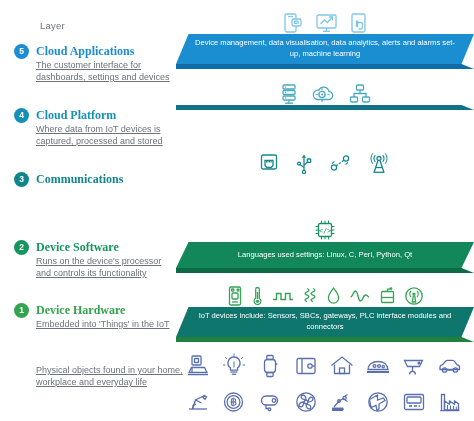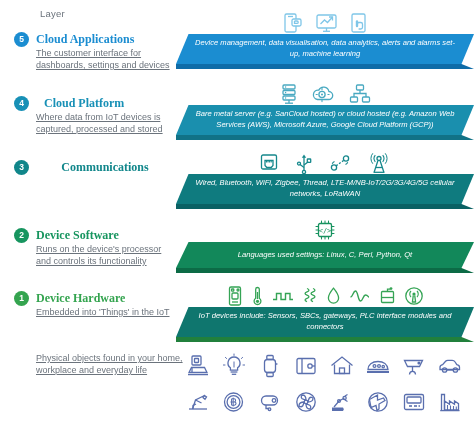--- a/index.html
+++ b/index.html
@@ -7,21 +7,21 @@
     width:474px;height:421px;
     background:#ffffff;
     font-family:"Liberation Sans", sans-serif;
     color:#5b6670;
     overflow:hidden;
     position:relative;
   }
   .diagram{position:relative;width:474px;height:421px;}
 
   
-  .left-col{position:absolute;left:0;top:0;width:176px;height:340px;}
+  .left-col{position:absolute;left:0;top:12px;width:176px;height:340px;}
   .layer-header{
     position:absolute;left:40px;top:8px;
     font-size:9.5px;color:#6b737c;letter-spacing:.2px;
   }
   .row-desc{position:absolute;left:14px;width:160px;}
   .badge{
     position:absolute;left:0;top:0;
     width:15px;height:15px;border-radius:50%;
     color:#fff;font-size:8.5px;font-weight:bold;
     display:flex;align-items:center;justify-content:center;
@@ -35,21 +35,21 @@
   .stack{position:absolute;left:176px;top:0;width:298px;height:421px;}
 
   .layer-block{position:absolute;left:0;width:298px;}
   .icon-row{
     display:flex;align-items:flex-end;justify-content:center;
     gap:12px;height:30px;
   }
   .icon-row svg{display:block;}
 
   
-  .slab{position:relative;width:298px;font-style:italic;}
+  .slab{position:relative;width:298px;}
   .slab-top{
     position:relative;
     height:var(--h,30px);
     display:flex;align-items:center;justify-content:center;
     text-align:center;
     color:#ffffff;
     font-size:7.6px;line-height:1.4;
     clip-path:polygon(4.2% 0, 100% 0, 95.8% 100%, 0% 100%);
   }
   .slab-front{
@@ -76,29 +76,29 @@
       <div class="badge" style="background:#1b8dd1;">5</div>
       <div class="desc-text">
         <div class="desc-title" style="color:#1b8dd1;">Cloud Applications</div>
         <div class="desc-body">The customer interface for dashboards, settings and devices</div>
       </div>
     </div>
 
     <div class="row-desc" style="top:96px;">
       <div class="badge" style="background:#1790b6;">4</div>
       <div class="desc-text">
-        <div class="desc-title" style="color:#1790b6;margin-left:8px;">Cloud Platform</div>
+        <div class="desc-title" style="color:#1790b6;">Cloud Platform</div>
         <div class="desc-body">Where data from IoT devices is captured, processed and stored</div>
       </div>
     </div>
 
     <div class="row-desc" style="top:160px;">
       <div class="badge" style="background:#10868a;">3</div>
       <div class="desc-text">
-        <div class="desc-title" style="color:#10868a;text-align:center;">Communications</div>
+        <div class="desc-title" style="color:#10868a;">Communications</div>
       </div>
     </div>
 
     <div class="row-desc" style="top:228px;">
       <div class="badge" style="background:#17955f;">2</div>
       <div class="desc-text">
         <div class="desc-title" style="color:#17955f;">Device Software</div>
         <div class="desc-body">Runs on the device's processor and controls its functionality</div>
       </div>
     </div>
@@ -185,23 +185,20 @@
         <span>
           <svg width="22" height="22" viewBox="0 0 22 22" fill="none" stroke="#49a9c1" stroke-width="1.3">
             <rect x="7.5" y="2" width="7" height="5" rx="1"></rect>
             <rect x="1.5" y="14" width="7" height="5" rx="1"></rect>
             <rect x="13.5" y="14" width="7" height="5" rx="1"></rect>
             <path d="M11 7v3.5M5 14v-3.5h12V14"></path>
           </svg>
         </span>
       </div>
       <div class="slab">
-        <div class="slab-top" style="--h:30px;background:#1a8fae;">
-          <div class="slab-text">Bare metal server (e.g. SanCloud hosted) or cloud hosted (e.g. Amazon Web Services (AWS), Microsoft Azure, Google Cloud Platform (GCP))</div>
-        </div>
         <div class="slab-front" style="background:#117286;"></div>
       </div>
     </div>
 
     <div class="layer-block" style="top:144px;">
       <div class="icon-row" style="gap:16px;">
         <span>
           <svg width="20" height="22" viewBox="0 0 20 22" fill="none" stroke="#16888c" stroke-width="1.3">
             <rect x="2.5" y="3" width="15" height="14" rx="1.5"></rect>
             <path d="M6 13.5V8.5h8v5l-1.8 2H7.8z"></path>
@@ -235,26 +232,20 @@
         <span>
           <svg width="24" height="22" viewBox="0 0 24 22" fill="none" stroke="#16888c" stroke-width="1.3">
             <circle cx="12" cy="6.5" r="2"></circle>
             <path d="M8.3 3.2a5.2 5.2 0 0 0 0 6.6M15.7 3.2a5.2 5.2 0 0 1 0 6.6" stroke-width="1.1"></path>
             <path d="M5.8 1.3a8.2 8.2 0 0 0 0 10.4M18.2 1.3a8.2 8.2 0 0 1 0 10.4" stroke-width="1"></path>
             <path d="M10.8 9l-3.6 11M13.2 9l3.6 11"></path>
             <line x1="9" y1="15.5" x2="15" y2="15.5"></line>
             <line x1="6.5" y1="20.3" x2="17.5" y2="20.3"></line>
           </svg>
         </span>
-      </div>
-      <div class="slab">
-        <div class="slab-top" style="--h:30px;background:#0f7b7f;">
-          <div class="slab-text">Wired, Bluetooth, WiFi, Zigbee, Thread, LTE-M/NB-IoT/2G/3G/4G/5G cellular networks, LoRaWAN</div>
-        </div>
-        <div class="slab-front" style="background:#0a6164;"></div>
       </div>
     </div>
 
     <div class="layer-block" style="top:212px;">
       <div class="icon-row">
         <span>
           <svg width="24" height="24" viewBox="0 0 24 24" fill="none" stroke="#17925f" stroke-width="1.3">
             <rect x="5.5" y="5.5" width="13" height="13" rx="1.5"></rect>
             <text x="12" y="14.6" font-family="DejaVu Sans Mono, monospace" font-size="7" fill="#17925f" stroke="none" text-anchor="middle">&lt;/&gt;</text>
             <g stroke-width="1" stroke-linecap="round">

